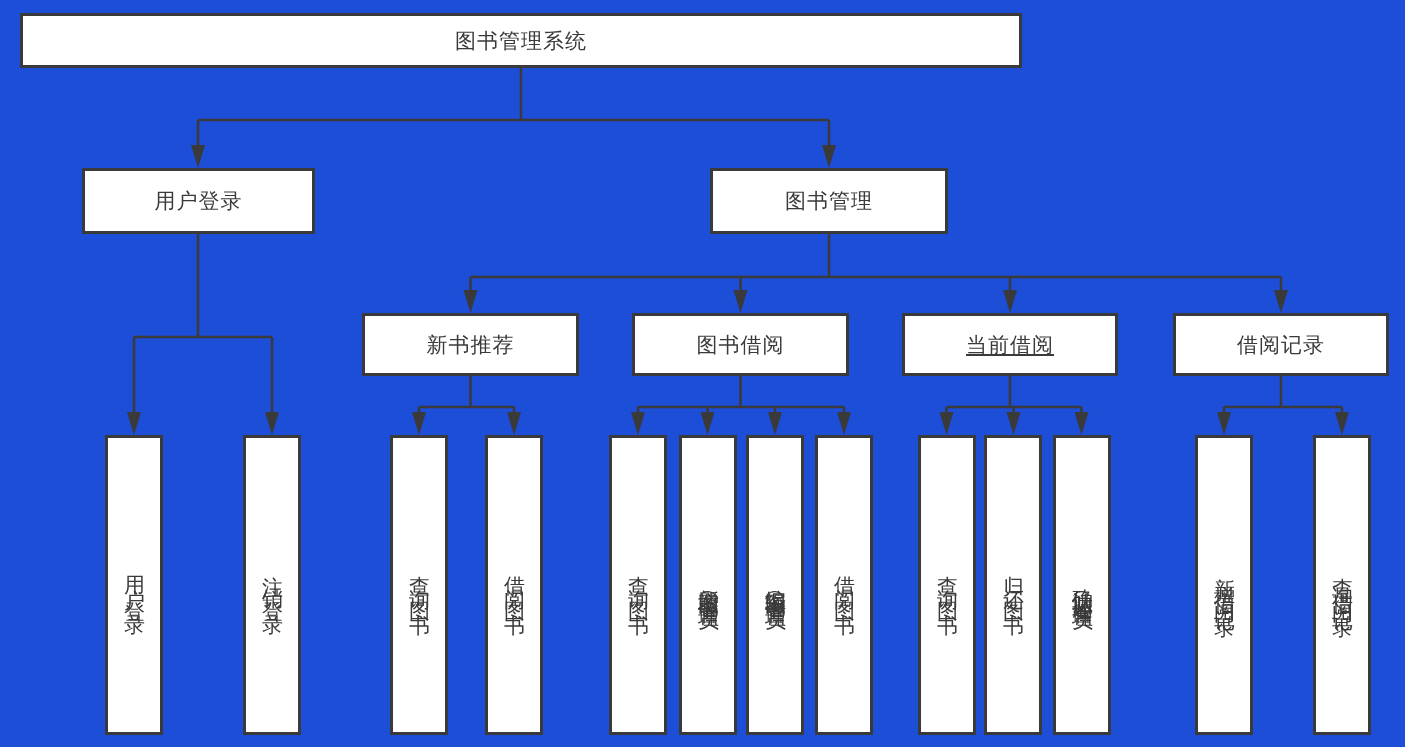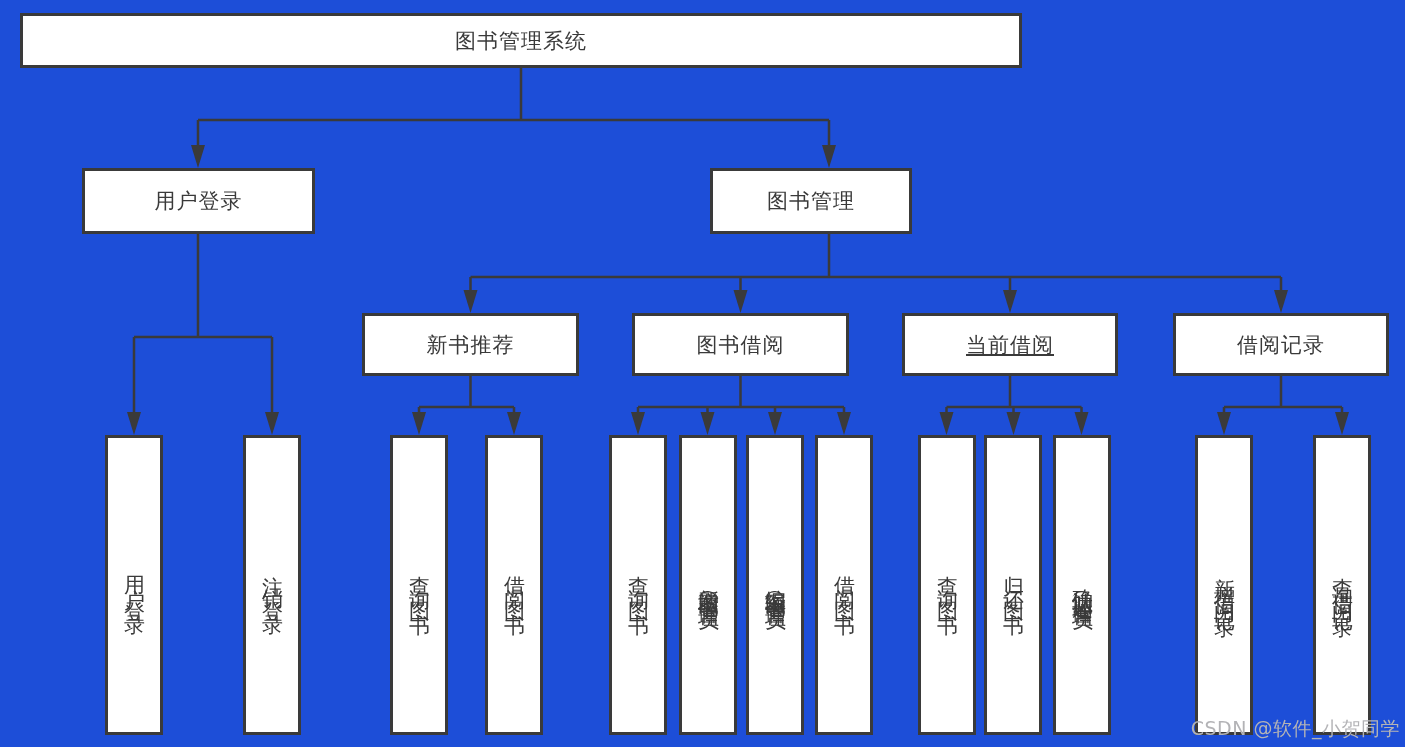--- a/index.html
+++ b/index.html
@@ -94,21 +94,21 @@
     </g>
   </svg>
 
   <div class="box hbox" style="left:20px;top:13px;width:1002px;height:55px;">
     <span>图书管理系统</span>
   </div>
 
   <div class="box hbox" style="left:82px;top:168px;width:233px;height:66px;">
     <span>用户登录</span>
   </div>
-  <div class="box hbox" style="left:710px;top:168px;width:202px;height:66px;">
+  <div class="box hbox" style="left:710px;top:168px;width:238px;height:66px;">
     <span>图书管理</span>
   </div>
 
   <div class="box hbox" style="left:632px;top:313px;width:217px;height:63px;">
     <span>图书借阅</span>
   </div>
   <div class="box hbox" style="left:362px;top:313px;width:217px;height:63px;">
     <span>新书推荐</span>
   </div>
   <div class="box hbox" style="left:902px;top:313px;width:216px;height:63px;text-decoration:underline;">
@@ -155,15 +155,14 @@
     <span class="vlabel ls-8">确认归还（管理员）</span>
   </div>
 
   <div class="box vbox" style="left:1195px;top:435px;width:58px;height:300px;">
     <span class="vlabel ls-6">新增借阅记录</span>
   </div>
   <div class="box vbox" style="left:1313px;top:435px;width:58px;height:300px;">
     <span class="vlabel ls-6">查询借阅记录</span>
   </div>
 
-  <div id="watermark">CSDN @软件_小贺同学</div>
 
 </div>
 
 </body></html>

